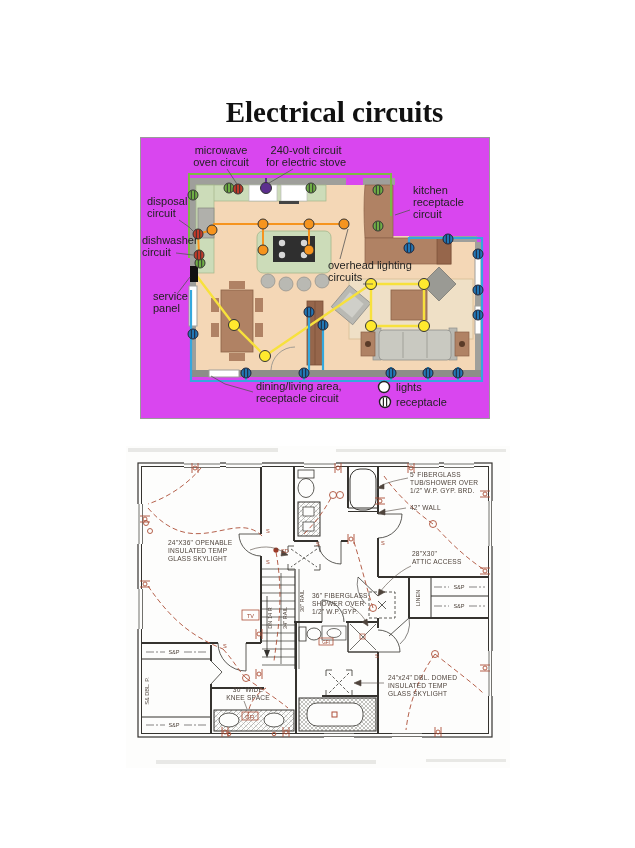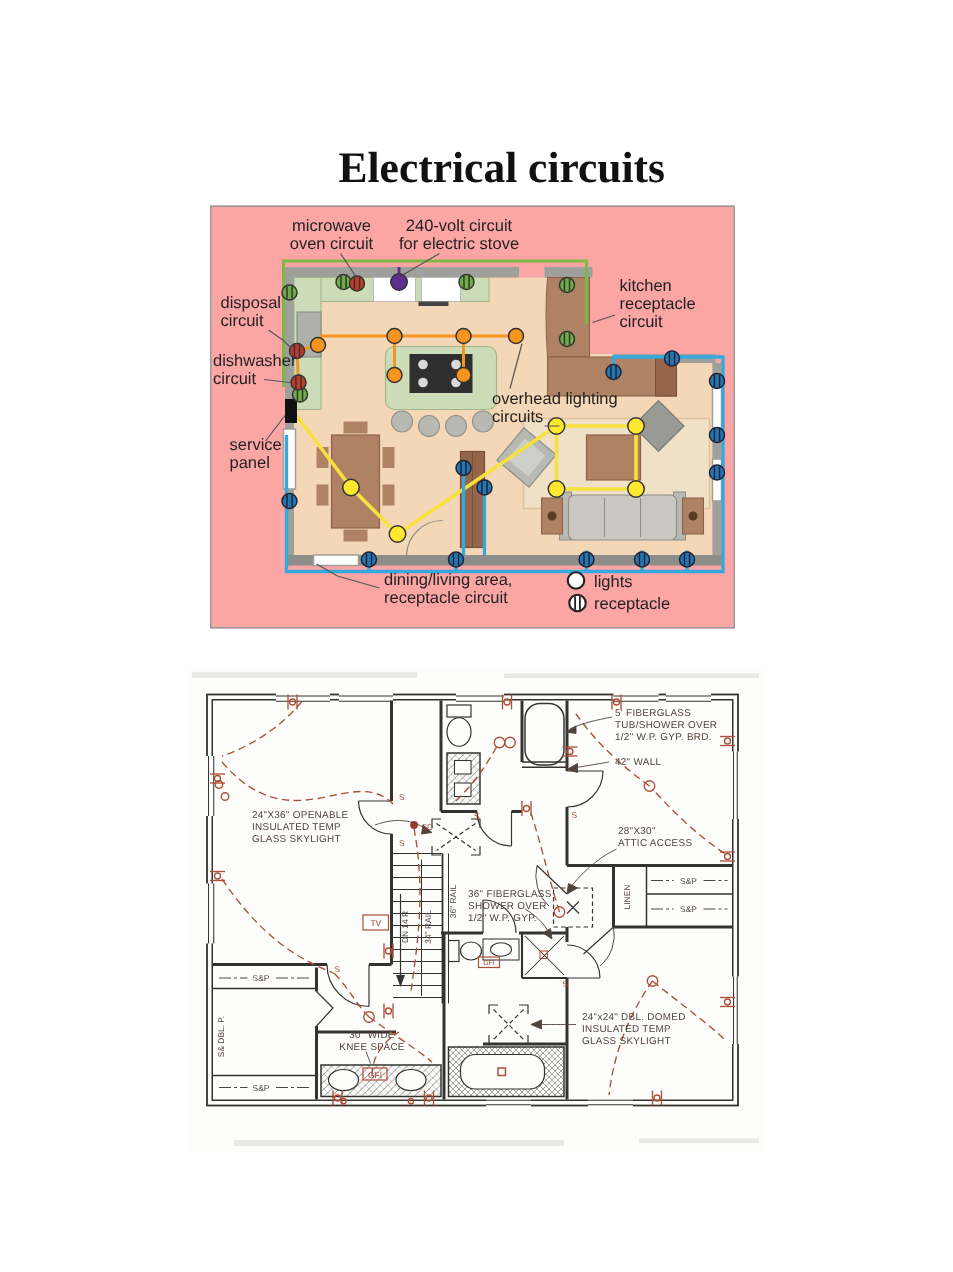--- a/index.html
+++ b/index.html
@@ -1,21 +1,21 @@
 <!DOCTYPE html>
 <html><head>
 <meta charset="utf-8">
 <style>
   html,body{margin:0;padding:0;background:#ffffff;}
   #page{position:relative;width:635px;height:848px;background:#ffffff;overflow:hidden;
         font-family:"Liberation Sans",sans-serif;}
   #title{position:absolute;top:96px;left:0;width:100%;margin:0;text-align:center;
          font-family:"Liberation Serif",serif;font-weight:bold;font-size:29px;color:#111;padding-left:17px;}
   #fig-kitchen{position:absolute;left:140px;top:137px;width:350px;height:282px;
-               background:#fca5a5;border:1px solid #9a9a9a;box-sizing:border-box;}
+               background:#d946ef;border:1px solid #9a9a9a;box-sizing:border-box;}
   #fig-floorplan{position:absolute;left:126px;top:446px;width:384px;height:322px;background:#fdfdfc;}
   svg{display:block;}
   text{font-family:"Liberation Sans",sans-serif;}
   .klabel{font-size:11px;fill:#222;}
   .plabel{font-size:6.6px;fill:#4f443c;letter-spacing:.2px;}
   .psmall{font-size:5.6px;fill:#4f443c;}
   .pred{fill:#9c4530;}
   .leader{stroke:#555;stroke-width:.8;fill:none;}
   .wall{stroke:#35332f;fill:none;}
   .thin{stroke:#35332f;stroke-width:.7;fill:none;}

